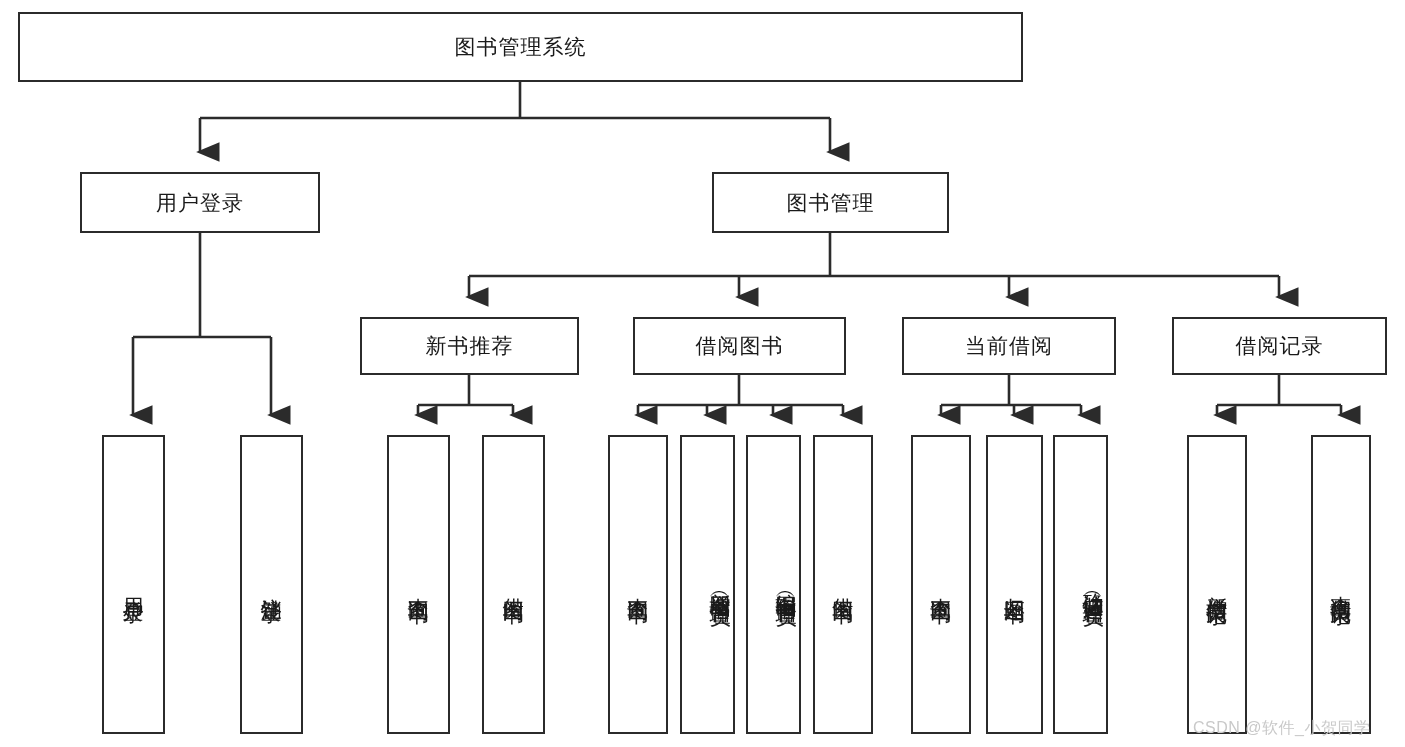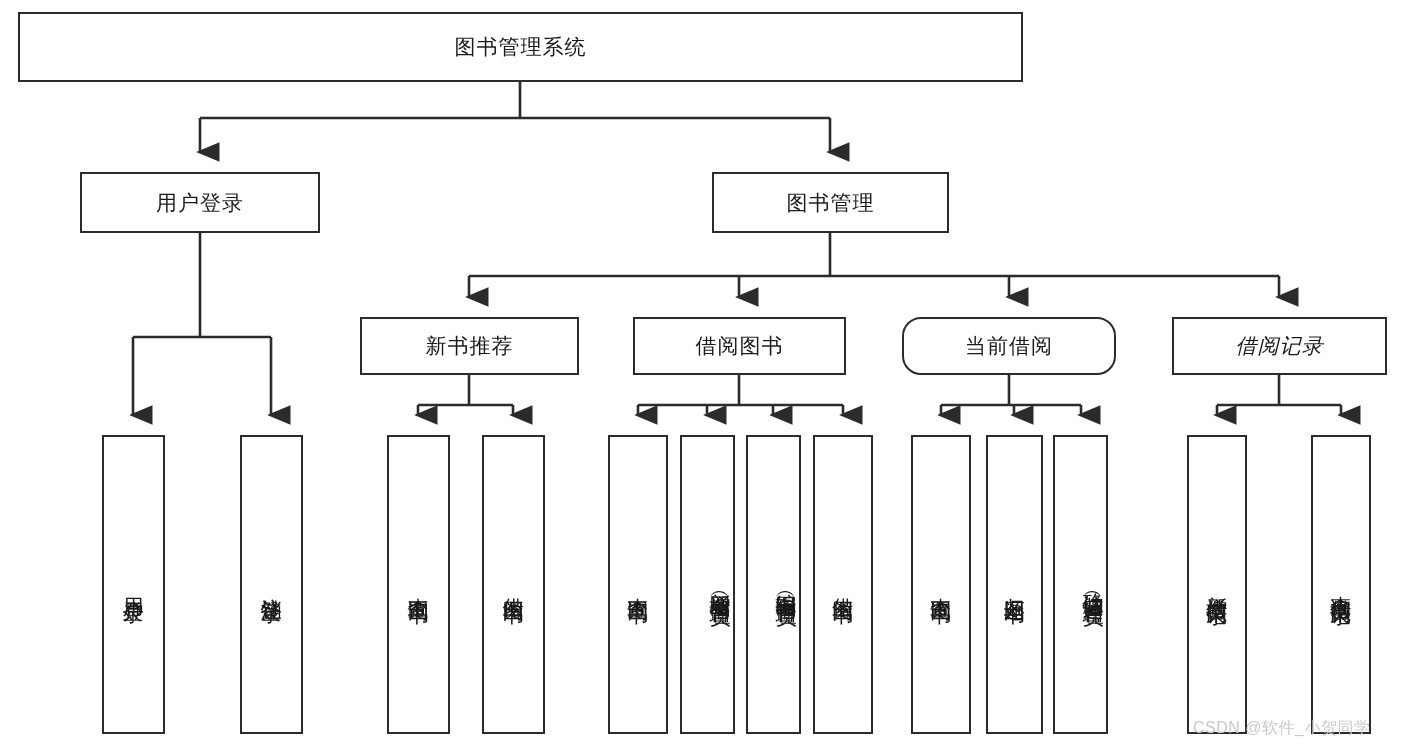--- a/index.html
+++ b/index.html
@@ -121,22 +121,22 @@
     </g>
   </svg>
 
   <div class="node root horizontal" style="left: 18px; top: 12px; width: 1005px; height: 70px; border-color: rgb(43, 43, 43); color: rgb(26, 26, 26);">图书管理系统</div>
 
   <div class="node horizontal" style="left: 80px; top: 172px; width: 240px; height: 61px; border-color: rgb(43, 43, 43); color: rgb(26, 26, 26);">用户登录</div>
   <div class="node horizontal" style="left: 712px; top: 172px; width: 237px; height: 61px; border-color: rgb(43, 43, 43); color: rgb(26, 26, 26);">图书管理</div>
 
   <div class="node horizontal" style="left: 360px; top: 317px; width: 219px; height: 58px; border-color: rgb(43, 43, 43); color: rgb(26, 26, 26);">新书推荐</div>
   <div class="node horizontal" style="left: 633px; top: 317px; width: 213px; height: 58px; border-color: rgb(43, 43, 43); color: rgb(26, 26, 26);">借阅图书</div>
-  <div class="node horizontal" style="left: 902px; top: 317px; width: 214px; height: 58px; border-color: rgb(43, 43, 43); color: rgb(26, 26, 26); border-radius: 19px;">当前借阅</div>
-  <div class="node horizontal" style="left: 1172px; top: 317px; width: 215px; height: 58px; border-color: rgb(43, 43, 43); color: rgb(26, 26, 26); font-style: italic;">借阅记录</div>
+  <div class="node horizontal" style="left: 902px; top: 317px; width: 214px; height: 58px; border-color: rgb(43, 43, 43); color: rgb(26, 26, 26);">当前借阅</div>
+  <div class="node horizontal" style="left: 1172px; top: 317px; width: 215px; height: 58px; border-color: rgb(43, 43, 43); color: rgb(26, 26, 26);">借阅记录</div>
 
   <div class="node vertical" style="left: 102px; top: 435px; width: 63px; height: 299px; border-color: rgb(43, 43, 43); color: rgb(26, 26, 26);">用户登录</div>
   <div class="node vertical" style="left: 240px; top: 435px; width: 63px; height: 299px; border-color: rgb(43, 43, 43); color: rgb(26, 26, 26);">注销登录</div>
   <div class="node vertical" style="left: 387px; top: 435px; width: 63px; height: 299px; border-color: rgb(43, 43, 43); color: rgb(26, 26, 26);">查询图书</div>
   <div class="node vertical" style="left: 482px; top: 435px; width: 63px; height: 299px; border-color: rgb(43, 43, 43); color: rgb(26, 26, 26);">借阅图书</div>
   <div class="node vertical" style="left: 608px; top: 435px; width: 60px; height: 299px; border-color: rgb(43, 43, 43); color: rgb(26, 26, 26);">查询图书</div>
   <div class="node vertical top-align" style="left: 680px; top: 435px; width: 55px; height: 299px; border-color: rgb(43, 43, 43); color: rgb(26, 26, 26);">新增图书（管理员）</div>
   <div class="node vertical top-align" style="left: 746px; top: 435px; width: 55px; height: 299px; border-color: rgb(43, 43, 43); color: rgb(26, 26, 26);">编辑图书（管理员）</div>
   <div class="node vertical" style="left: 813px; top: 435px; width: 60px; height: 299px; border-color: rgb(43, 43, 43); color: rgb(26, 26, 26);">借阅图书</div>
   <div class="node vertical" style="left: 911px; top: 435px; width: 60px; height: 299px; border-color: rgb(43, 43, 43); color: rgb(26, 26, 26);">查询图书</div>

